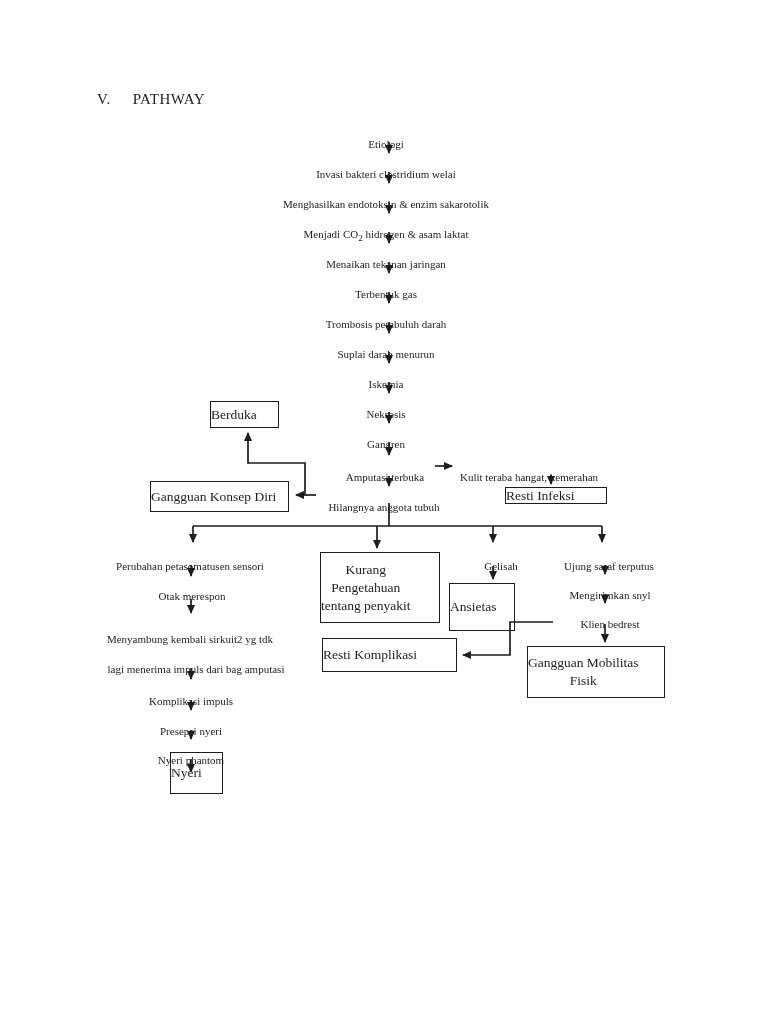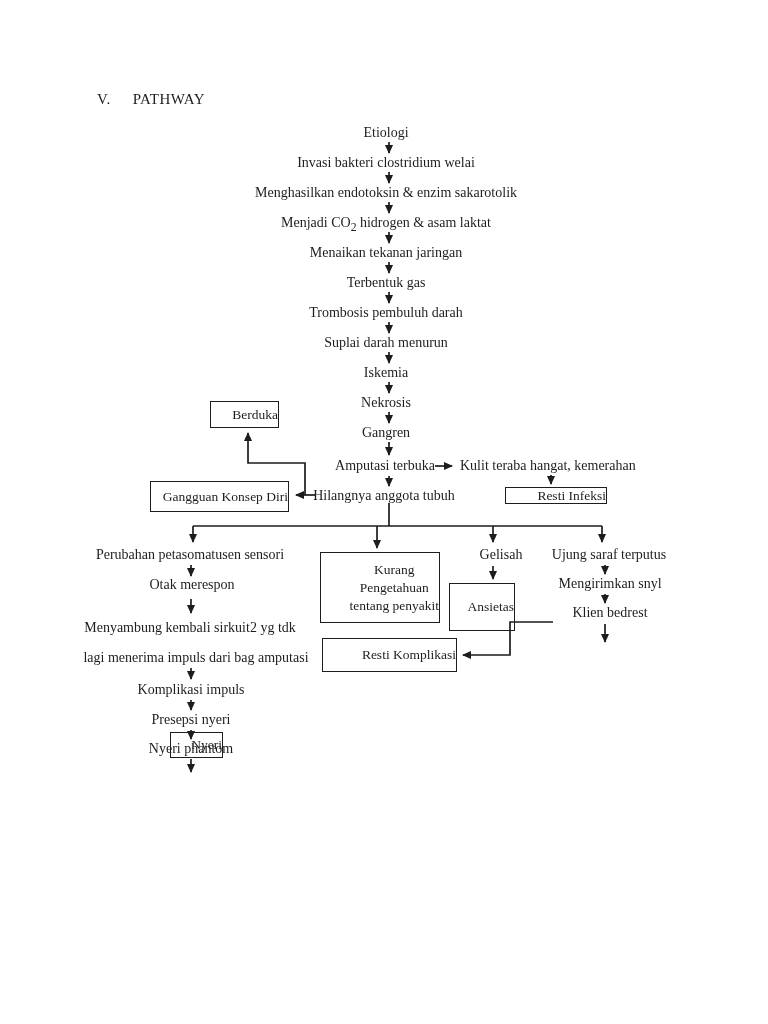--- a/index.html
+++ b/index.html
@@ -5,26 +5,26 @@
   html,body{margin:0;padding:0;background:#ffffff;}
   #page{
     position:relative;width:768px;height:1024px;background:#ffffff;
     font-family:"Liberation Serif", serif;color:#1d1d1d;overflow:hidden;
   }
   .heading{
     position:absolute;left:97px;top:91px;font-size:15px;letter-spacing:.5px;
     display:flex;gap:22px;
   }
   .node{
-    position:absolute;font-size:14px;line-height:14px;white-space:nowrap;
+    position:absolute;font-size:11px;line-height:14px;white-space:nowrap;margin-top:11px;
   }
   .ctr{transform:translateX(-50%);}
   .box{
     position:absolute;border:1.5px solid #1d1d1d;box-sizing:border-box;
-    display:flex;align-items:center;justify-content:flex-end;text-align:center;
+    display:flex;align-items:center;justify-content:flex-start;text-align:center;
     font-size:13.5px;line-height:18px;
   }
   .box .lbl{white-space:pre-line;}
   svg.connectors{position:absolute;left:0;top:0;pointer-events:none;}
 </style>
 </head>
 <body>
 
 <div id="page">
 
@@ -114,21 +114,25 @@
       <span class="lbl">Kurang
 Pengetahuan
 tentang penyakit</span>
     </div>
   <div class="box" style="left:322px;top:638px;width:135px;height:34px">
       <span class="lbl">Resti Komplikasi</span>
     </div>
   <div class="box" style="left:449px;top:583px;width:66px;height:48px">
       <span class="lbl">Ansietas</span>
     </div>
-  <div class="box" style="left:170px;top:732px;width:53px;height:26px">
+  <div class="box" style="left:527px;top:646px;width:138px;height:52px">
+      <span class="lbl">Gangguan Mobilitas
+Fisik</span>
+    </div>
+  <div class="box" style="left:170px;top:752px;width:53px;height:42px">
       <span class="lbl">Nyeri</span>
     </div>
 
   <div class="node ctr" style="left:190px;top:548px">Perubahan petasomatusen sensori</div>
   <div class="node ctr" style="left:192px;top:578px">Otak merespon</div>
   <div class="node ctr" style="left:190px;top:621px">Menyambung kembali sirkuit2 yg tdk</div>
   <div class="node ctr" style="left:196px;top:651px">lagi menerima impuls dari bag amputasi</div>
   <div class="node ctr" style="left:191px;top:683px">Komplikasi impuls</div>
   <div class="node ctr" style="left:191px;top:713px">Presepsi nyeri</div>
   <div class="node ctr" style="left:191px;top:742px">Nyeri phantom</div>

